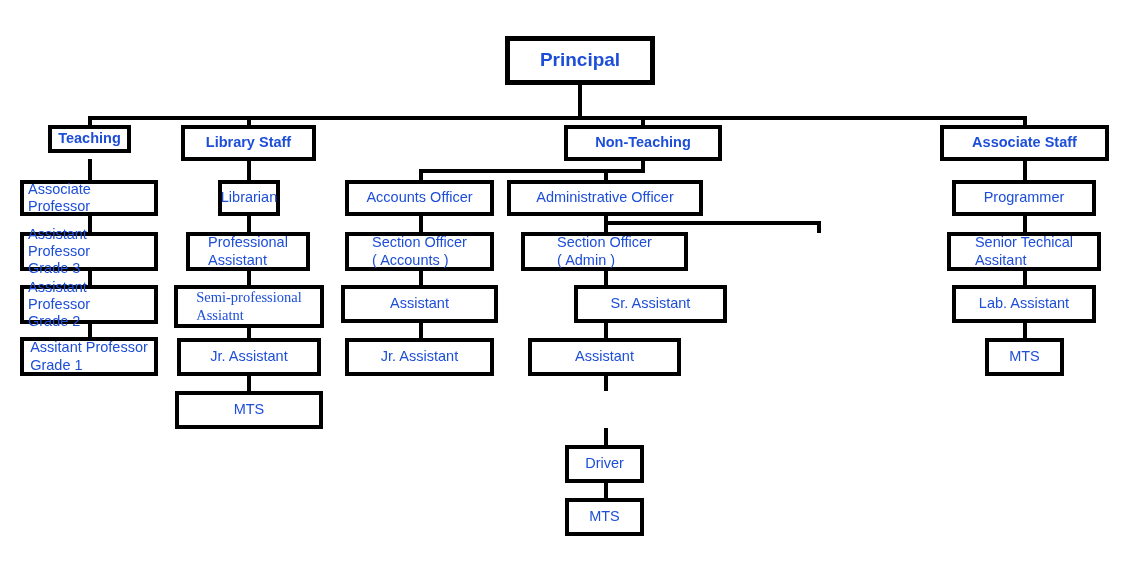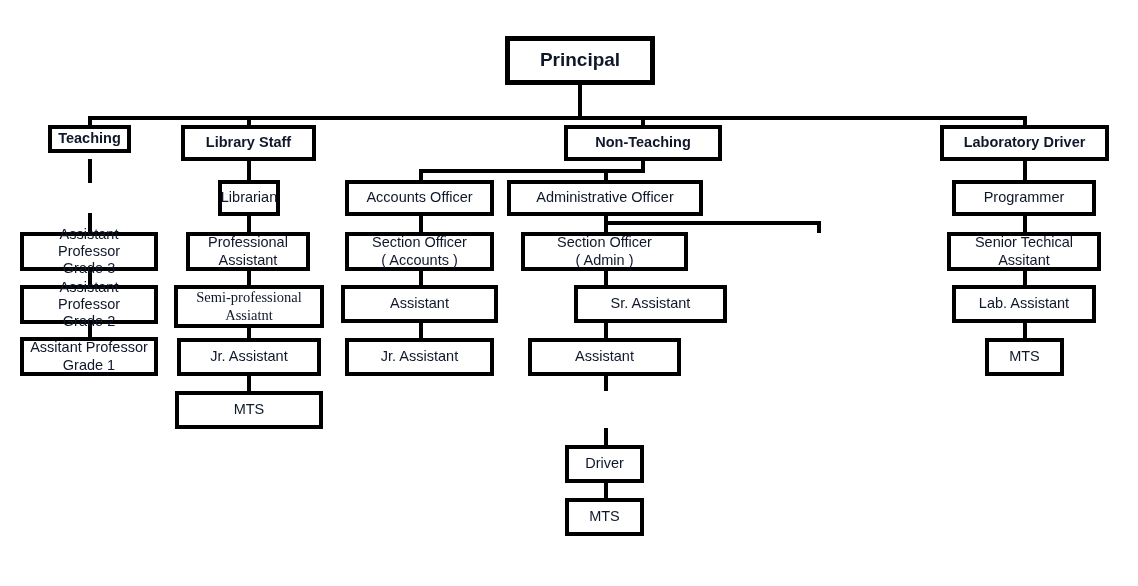--- a/index.html
+++ b/index.html
@@ -16,22 +16,22 @@
     overflow: hidden;
   }
   .node {
     position: absolute;
     box-sizing: border-box;
     border: 4px solid #000000;
     background: #ffffff;
     display: flex;
     align-items: center;
     justify-content: center;
-    text-align: center;
-    color: #0f172a;
+    text-align: left;
+    color: #1d4ed8;
     font-size: 14.5px;
     line-height: 1.18;
     padding: 10px 4px;
     white-space: pre-line;
     z-index: 3;
   }
   .node.root {
     font-size: 19px;
     font-weight: bold;
     border-width: 5px;
@@ -95,22 +95,23 @@
   <div class="conn v" style="left:1023px; top:159px; height:24px;"></div>
   <div class="conn v" style="left:1023px; top:213px; height:20px;"></div>
   <div class="conn v" style="left:1023px; top:269px; height:16px;"></div>
   <div class="conn v" style="left:1023px; top:322px; height:16px;"></div>
 
   <div class="node root" style="left:505px; top:36px; width:150px; height:49px;">Principal</div>
 
   <div class="node group" style="left:48px; top:125px; width:83px; height:20px;">Teaching</div>
   <div class="node group" style="left:181px; top:125px; width:135px; height:36px;">Library Staff</div>
   <div class="node group" style="left:564px; top:125px; width:158px; height:36px;">Non-Teaching</div>
-  <div class="node group" style="left:940px; top:125px; width:169px; height:36px;">Laboratory Driver</div>
+  <div class="node group" style="left:940px; top:125px; width:169px; height:36px;">Associate Staff</div>
 
+  <div class="node" style="left:20px; top:180px; width:138px; height:36px;">Associate Professor</div>
   <div class="node" style="left:20px; top:232px; width:138px; height:39px;">Assistant Professor
 Grade 3</div>
   <div class="node" style="left:20px; top:285px; width:138px; height:39px;">Assistant Professor
 Grade 2</div>
   <div class="node" style="left:20px; top:337px; width:138px; height:39px;">Assitant Professor
 Grade 1</div>
 
   <div class="node" style="left:218px; top:180px; width:62px; height:36px;">Librarian</div>
   <div class="node" style="left:186px; top:232px; width:124px; height:39px;">Professional
 Assistant</div>

